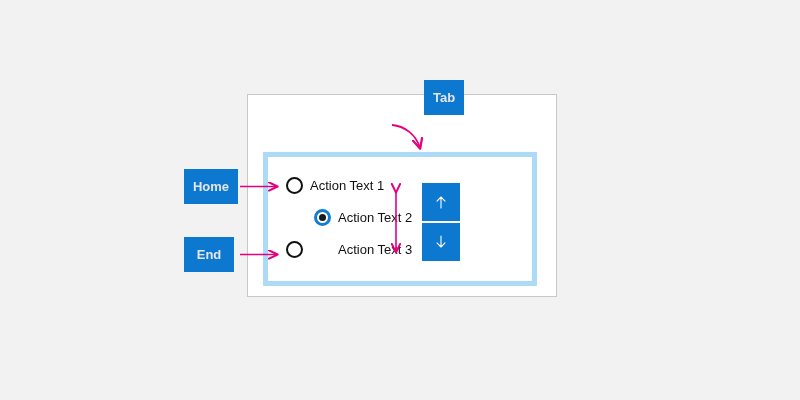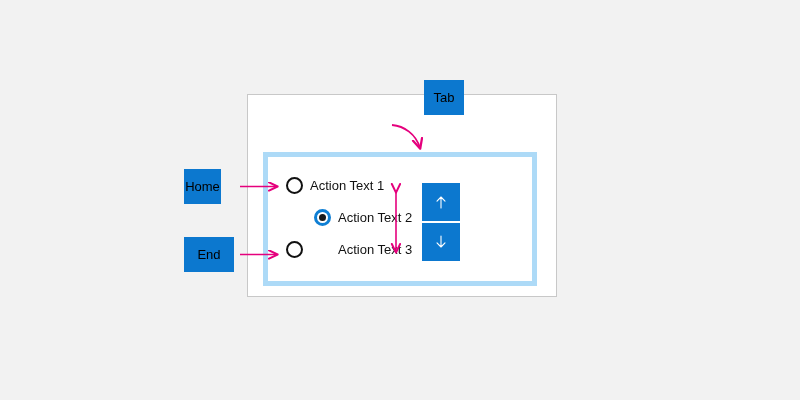--- a/index.html
+++ b/index.html
@@ -124,29 +124,29 @@
     display: flex;
     align-items: center;
     justify-content: center;
   }
   .spin-btn + .spin-btn { margin-top: 2px; }
 
   
   .badge {
     position: absolute;
     background: #0c78cf;
-    color: #000000;
+    color: #e5e5e5;
     font-size: 13px;
-    font-weight: normal;
+    font-weight: bold;
     display: flex;
     align-items: center;
     justify-content: center;
     box-sizing: border-box;
   }
-  .badge-home { left: 184px; top: 169px; width: 37px; height: 35px; }
+  .badge-home { left: 184px; top: 169px; width: 54px; height: 35px; }
   .badge-end  { left: 184px; top: 237px; width: 50px; height: 35px; }
   .badge-tab  { left: 424px; top: 80px;  width: 40px; height: 35px; }
 
   
   #annotations {
     position: absolute;
     left: 0;
     top: 0;
     width: 800px;
     height: 400px;

